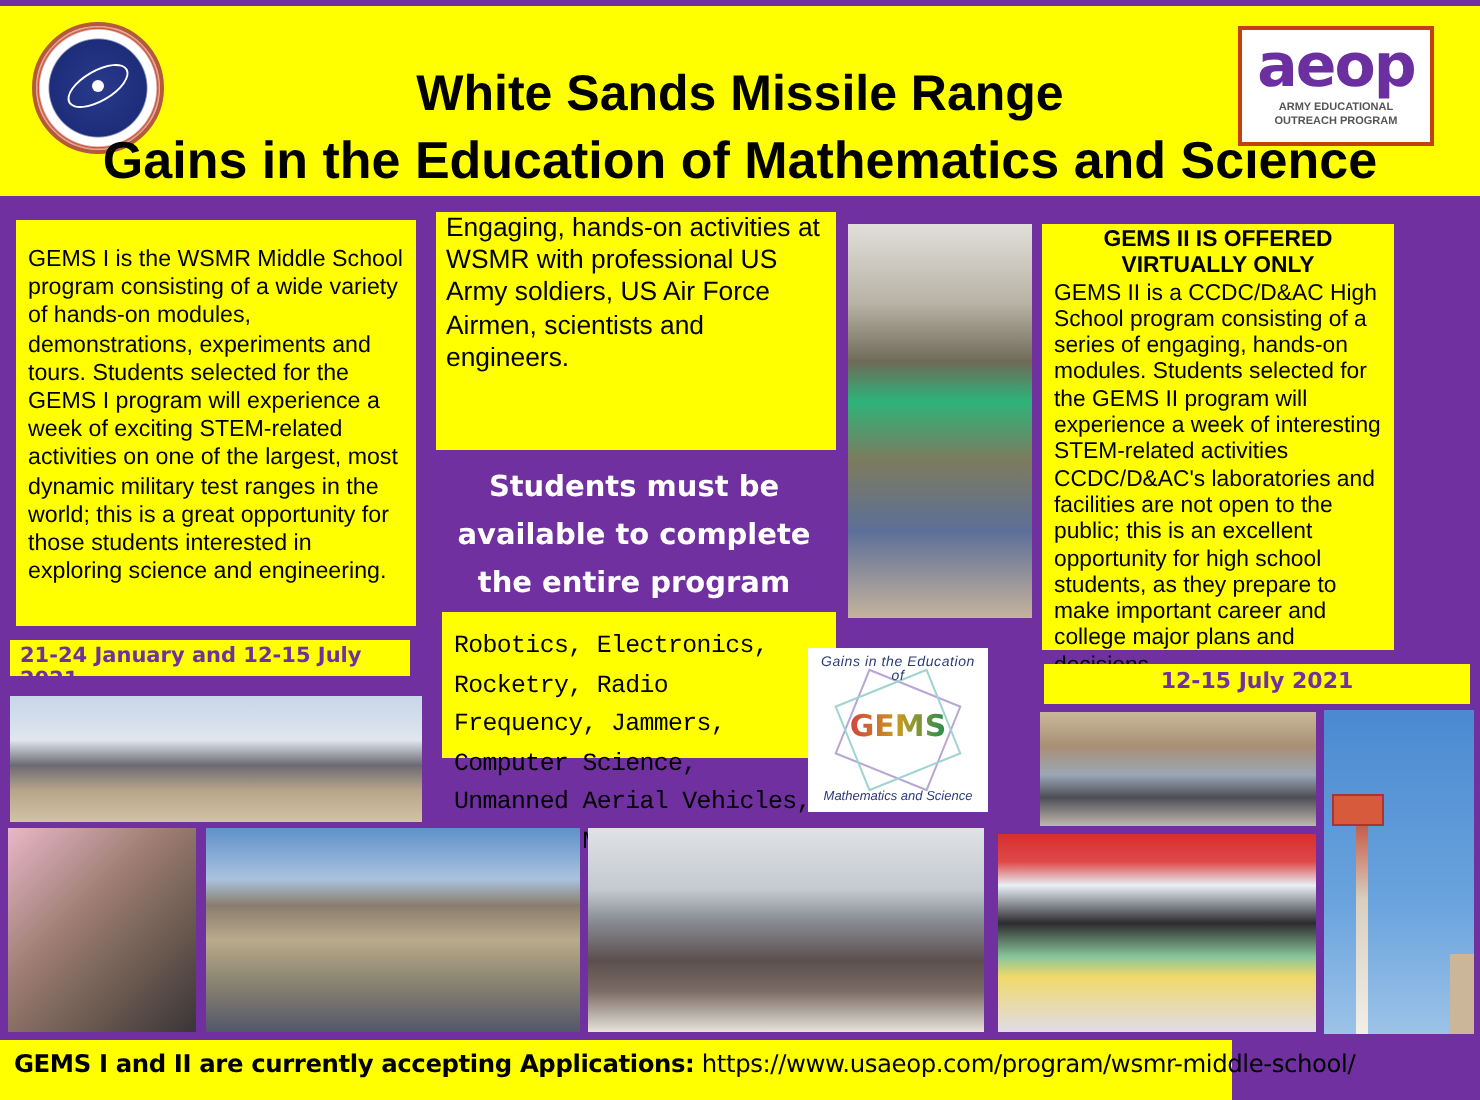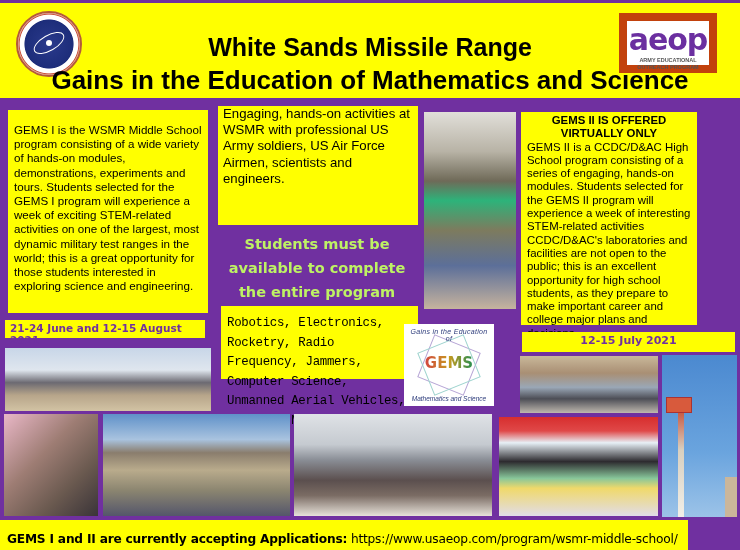--- a/index.html
+++ b/index.html
@@ -28,37 +28,37 @@
   }
   .logo-wsmr .orbit {
     position: absolute; left: 14px; top: 22px; width: 34px; height: 16px;
     border: 1px solid #ffffff; border-radius: 50%; transform: rotate(-30deg);
   }
   .logo-wsmr .star {
     position: absolute; left: 28px; top: 27px; width: 6px; height: 6px; border-radius: 50%; background: #fff;
   }
   .logo-aeop {
     left: 619px; top: 10px; width: 98px; height: 60px;
-    background: #ffffff; border: 8px solid #c2410c;
+    background: #ffffff; border: 2px solid #c2410c;
     text-align: center;
   }
   .aeop-word {
     font-family: "DejaVu Sans", sans-serif;
     font-weight: bold; font-size: 30px; color: #6b2fa0; letter-spacing: -1px;
     line-height: 34px; margin-top: 2px;
   }
   .aeop-sub { font-size: 5.5px; font-weight: bold; color: #555; line-height: 7px; }
 
   .textbox { background: #ffff00; color: #000; font-family: "Liberation Sans", sans-serif; }
   .box-gems1 { left: 8px; top: 110px; width: 200px; height: 203px; padding: 13px 6px; font-size: 11.6px; line-height: 14.2px; }
   .date1 { left: 5px; top: 320px; width: 200px; height: 18px; padding: 2px 5px; font-family: "DejaVu Sans", sans-serif; font-weight: bold; font-size: 10.5px; color: #7030a0; }
   .box-engaging { left: 218px; top: 106px; width: 200px; height: 119px; padding: 0 5px; font-size: 13.2px; line-height: 16.2px; }
   .must-be {
     left: 216px; top: 226px; width: 202px; height: 78px; text-align: center;
-    color: #bef264; font-family: "DejaVu Sans", sans-serif; font-weight: bold; font-size: 14.5px; line-height: 24px; padding-top: 6px;
+    color: #ffffff; font-family: "DejaVu Sans", sans-serif; font-weight: bold; font-size: 14.5px; line-height: 24px; padding-top: 6px;
   }
   .box-topics { left: 221px; top: 306px; width: 197px; height: 73px; padding: 8px 6px; font-family: Liberation Mono, monospace; font-size: 12.4px; line-height: 19.5px; letter-spacing: -0.3px; }
   .box-gems2 { left: 521px; top: 112px; width: 176px; height: 213px; padding: 2px 6px; font-size: 11.4px; line-height: 13.3px; }
   .gems2-head { font-weight: bold; text-align: center; }
   .date2 { left: 522px; top: 332px; width: 213px; height: 20px; text-align: center; padding-top: 2px; font-family: "DejaVu Sans", sans-serif; font-weight: bold; font-size: 11px; color: #7030a0; }
 
   .photo { overflow: hidden; }
   .ph-tour { left: 5px; top: 348px; width: 206px; height: 63px; background: linear-gradient(180deg, #c8d6e8 0%, #dfe6ee 35%, #6c6a72 55%, #b7a58a 75%, #d2c3a4 100%); }
   .ph-girl { left: 4px; top: 414px; width: 94px; height: 102px; background: linear-gradient(135deg, #e9b7c7 0%, #9e7d74 40%, #6b5a50 70%, #3a3438 100%); }
   .ph-tank { left: 103px; top: 414px; width: 187px; height: 102px; background: linear-gradient(180deg, #5f91c9 0%, #a9c3df 25%, #8a7d6d 38%, #b9ab8c 55%, #8b8570 75%, #54566b 100%); }
@@ -81,22 +81,22 @@
   }
   .ph-group { left: 294px; top: 414px; width: 198px; height: 102px; background: linear-gradient(180deg, #dfe2e6 0%, #c5cad0 30%, #8a8e96 45%, #5b4f4e 65%, #7b6c64 80%, #e7e2da 100%); }
   .ph-table { left: 499px; top: 417px; width: 159px; height: 99px; background: linear-gradient(180deg, #d72e2e 0%, #e04848 14%, #e7f0f6 26%, #2d2b2f 45%, #88c69a 62%, #f0d96a 72%, #e0dce8 100%); }
   .ph-lab { left: 520px; top: 356px; width: 138px; height: 57px; background: linear-gradient(180deg, #c9b89a 0%, #a98f74 30%, #9aa7b6 55%, #4d4e56 75%, #bfb8ae 100%); }
   .ph-lift { left: 662px; top: 355px; width: 75px; height: 162px; background: linear-gradient(180deg, #4b89d0 0%, #6aa4de 60%, #9cc3e8 100%); }
   .lift-arm { position: absolute; left: 16px; top: 50px; width: 6px; height: 112px; background: linear-gradient(180deg, #c4452e, #d8cfbf 40%, #f2efe8); }
   .lift-bucket { position: absolute; left: 4px; top: 42px; width: 26px; height: 16px; background: #d85a3c; border: 1px solid #a33; }
   .lift-bldg { position: absolute; right: 0; bottom: 0; width: 12px; height: 40px; background: #cbb69a; }
 
   .footer {
-    left: 0; top: 520px; width: 688px; height: 30px;
-    background: #ffff00; padding: 12px 0 0 7px;
+    left: 0; top: 520px; width: 616px; height: 30px;
+    background: #ffff00; padding: 5px 0 0 7px;
     font-family: "DejaVu Sans", sans-serif; font-size: 12.2px; color: #000; white-space: nowrap; letter-spacing: -0.2px;
   }
   .footer b { font-weight: bold; }
 </style>
 </head>
 <body>
 
 <div class="abs header">
   <div class="abs logo-wsmr">
     <div class="orbit"></div>
@@ -105,21 +105,21 @@
   <div class="title-line title2">Gains in the Education of Mathematics and Science</div>
   <div class="title-line title1">White Sands Missile Range</div>
   <div class="abs logo-aeop">
     <div class="aeop-word">aeop</div>
     <div class="aeop-sub">ARMY EDUCATIONAL</div>
     <div class="aeop-sub">OUTREACH PROGRAM</div>
   </div>
 </div>
 
 <div class="abs textbox box-gems1">GEMS I is the WSMR Middle School program consisting of a wide variety of hands-on modules, demonstrations, experiments and tours. Students selected for the GEMS I program will experience a week of exciting STEM-related activities on one of the largest, most dynamic military test ranges in the world; this is a great opportunity for those students interested in exploring science and engineering.</div>
-<div class="abs yellow date1">21-24 June and 12-15 August 2021</div>
+<div class="abs yellow date1">21-24 January and 12-15 July 2021</div>
 
 <div class="abs textbox box-engaging">Engaging, hands-on activities at WSMR with professional US Army soldiers, US Air Force Airmen, scientists and engineers.</div>
 <div class="abs must-be">Students must be available to complete the entire program</div>
 <div class="abs textbox box-topics">Robotics, Electronics, Rocketry, Radio Frequency, Jammers, Computer Science, Unmanned Aerial Vehicles, and Much More!</div>
 
 <div class="abs textbox box-gems2">
   <div class="gems2-head">GEMS II IS OFFERED VIRTUALLY ONLY</div>
   <div>GEMS II is a CCDC/D&amp;AC High School program consisting of a series of engaging, hands-on modules. Students selected for the GEMS II program will experience a week of interesting STEM-related activities CCDC/D&amp;AC's laboratories and facilities are not open to the public; this is an excellent opportunity for high school students, as they prepare to make important career and college major plans and decisions.</div>
 </div>
 <div class="abs yellow date2">12-15 July 2021</div>

